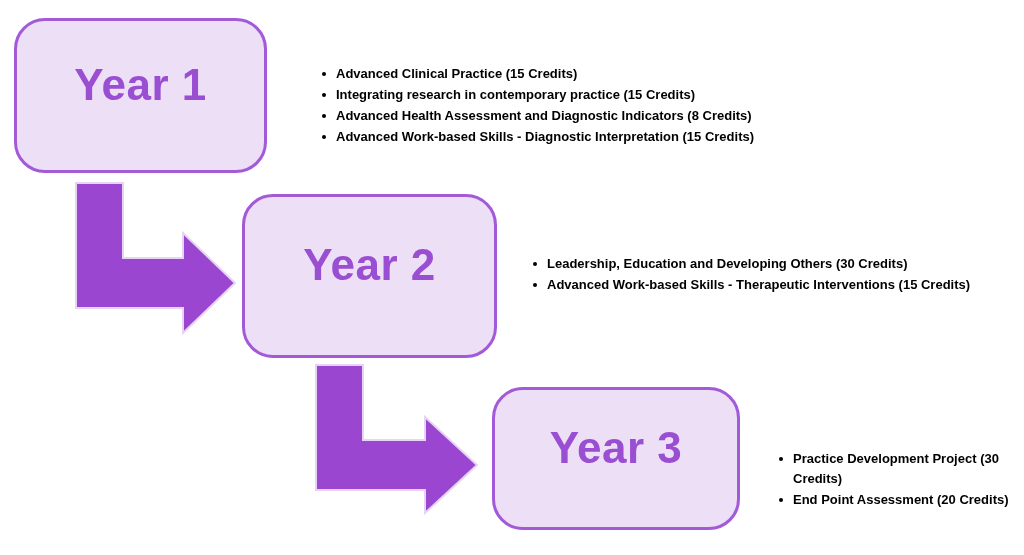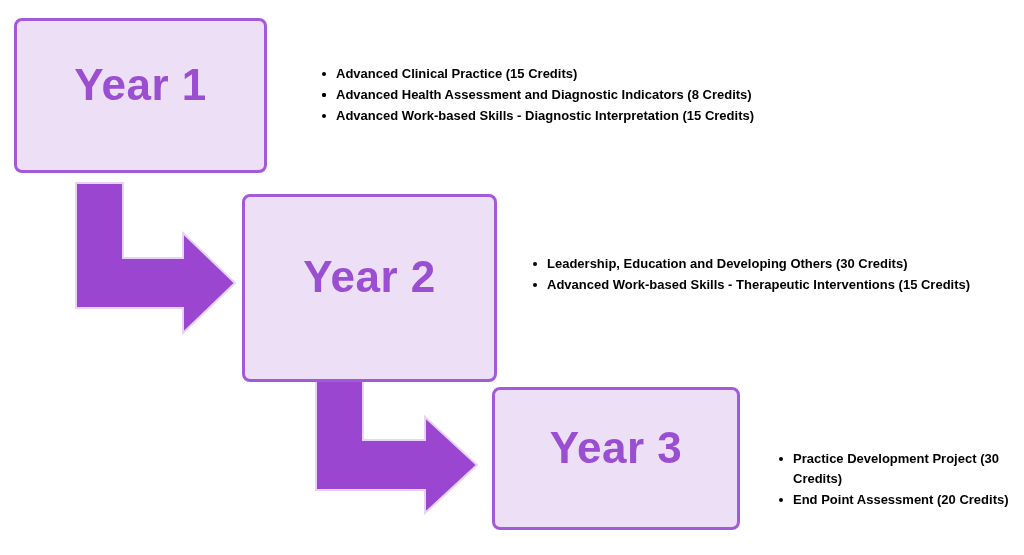--- a/index.html
+++ b/index.html
@@ -24,36 +24,36 @@
   .arrow {
     fill: var(--arrow-fill, #9b46d0);
     stroke: var(--arrow-edge, #e6d4f4);
     stroke-width: 2;
   }
   .box {
     position: absolute;
     z-index: 1;
     background: var(--box-fill, #ecdff6);
     border: 3px solid var(--box-border, #a35ad9);
-    border-radius: 8px;
+    border-radius: 31px;
     box-sizing: border-box;
     display: flex;
     align-items: center;
     justify-content: center;
     padding-bottom: 22px;
   }
   .box-label {
     color: var(--label-text, #9a4ed2);
     font-size: 44px;
     font-weight: bold;
     letter-spacing: 0.5px;
     white-space: nowrap;
   }
   .box1 { left: 14px;  top: 18px;  width: 253px; height: 155px; }
-  .box2 { left: 242px; top: 194px; width: 255px; height: 188px; }
+  .box2 { left: 242px; top: 194px; width: 255px; height: 164px; }
   .box3 { left: 492px; top: 387px; width: 248px; height: 143px; }
 
   ul.modules {
     position: absolute;
     z-index: 1;
     margin: 16px;
     padding: 0;
     list-style: none;
     color: var(--bullet-text, #000);
     font-size: 13px;
@@ -100,20 +100,21 @@
     <span class="box-label">Year 3</span>
   </div>
 
   <ul class="modules list1">
     <li>
       <span class="dot"></span>
       <span>Advanced Clinical Practice (15 Credits)</span>
     </li>
     <li>
       <span class="dot"></span>
+      <span>Integrating research in contemporary practice (15 Credits)</span>
     </li>
     <li>
       <span class="dot"></span>
       <span>Advanced Health Assessment and Diagnostic Indicators (8 Credits)</span>
     </li>
     <li>
       <span class="dot"></span>
       <span>Advanced Work-based Skills - Diagnostic Interpretation (15 Credits)</span>
     </li>
   </ul>

